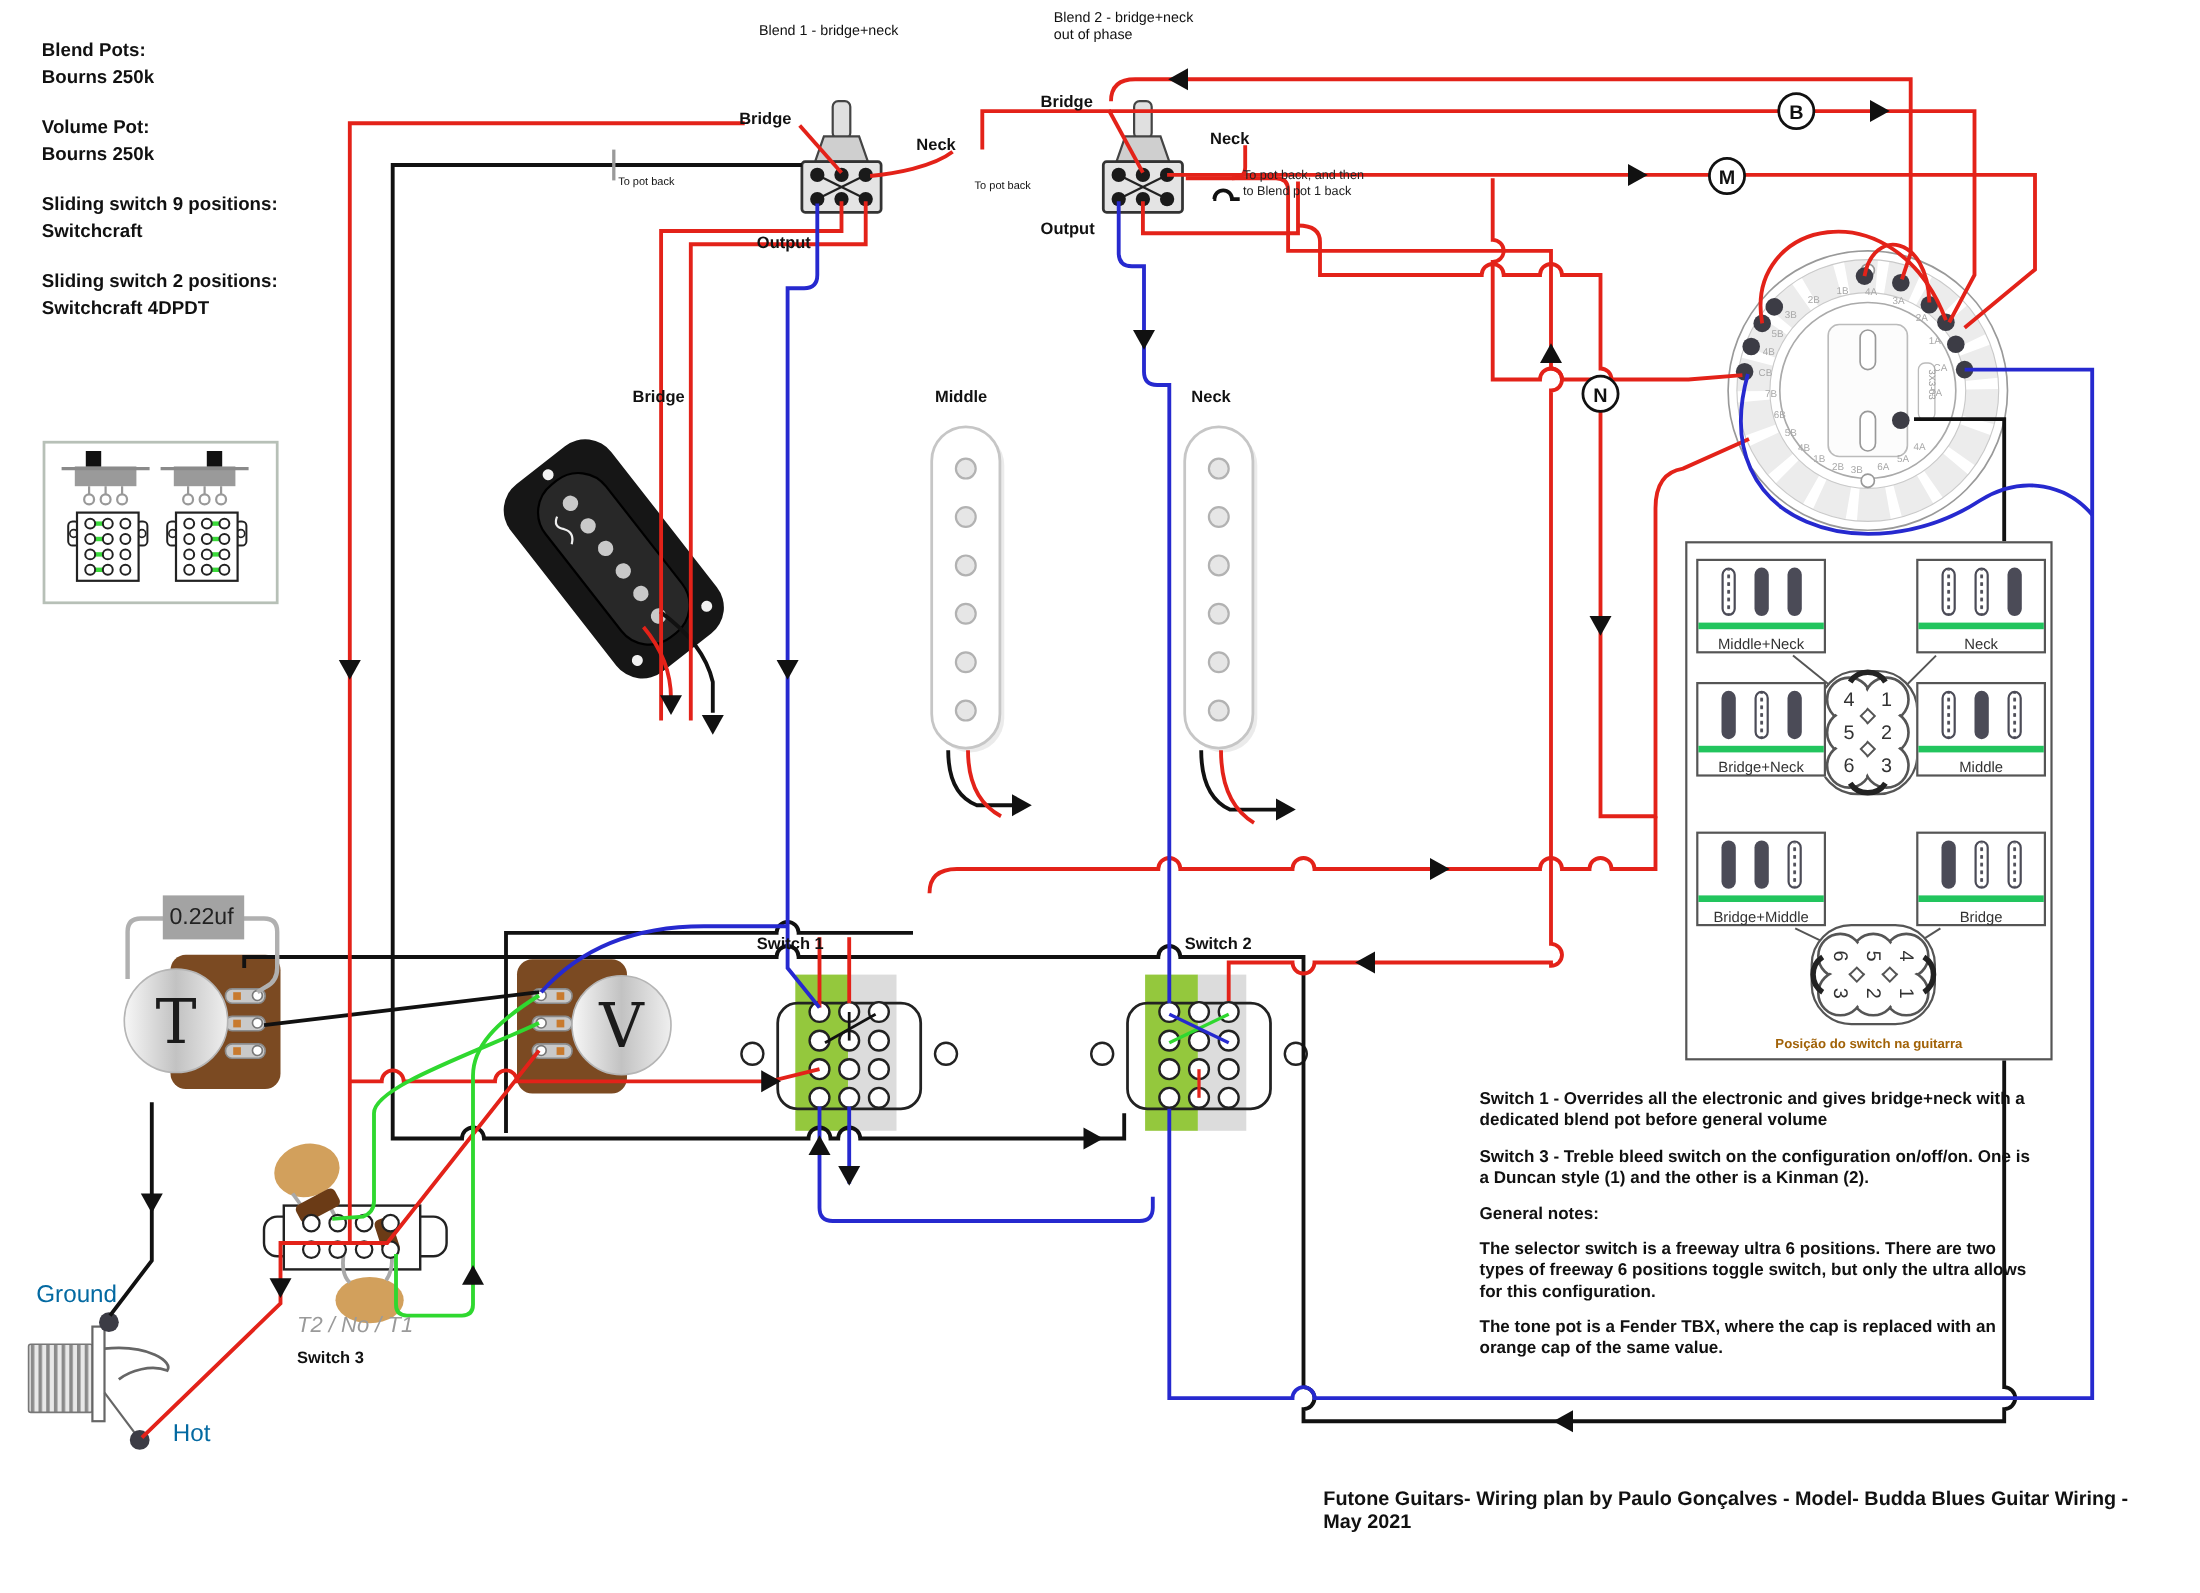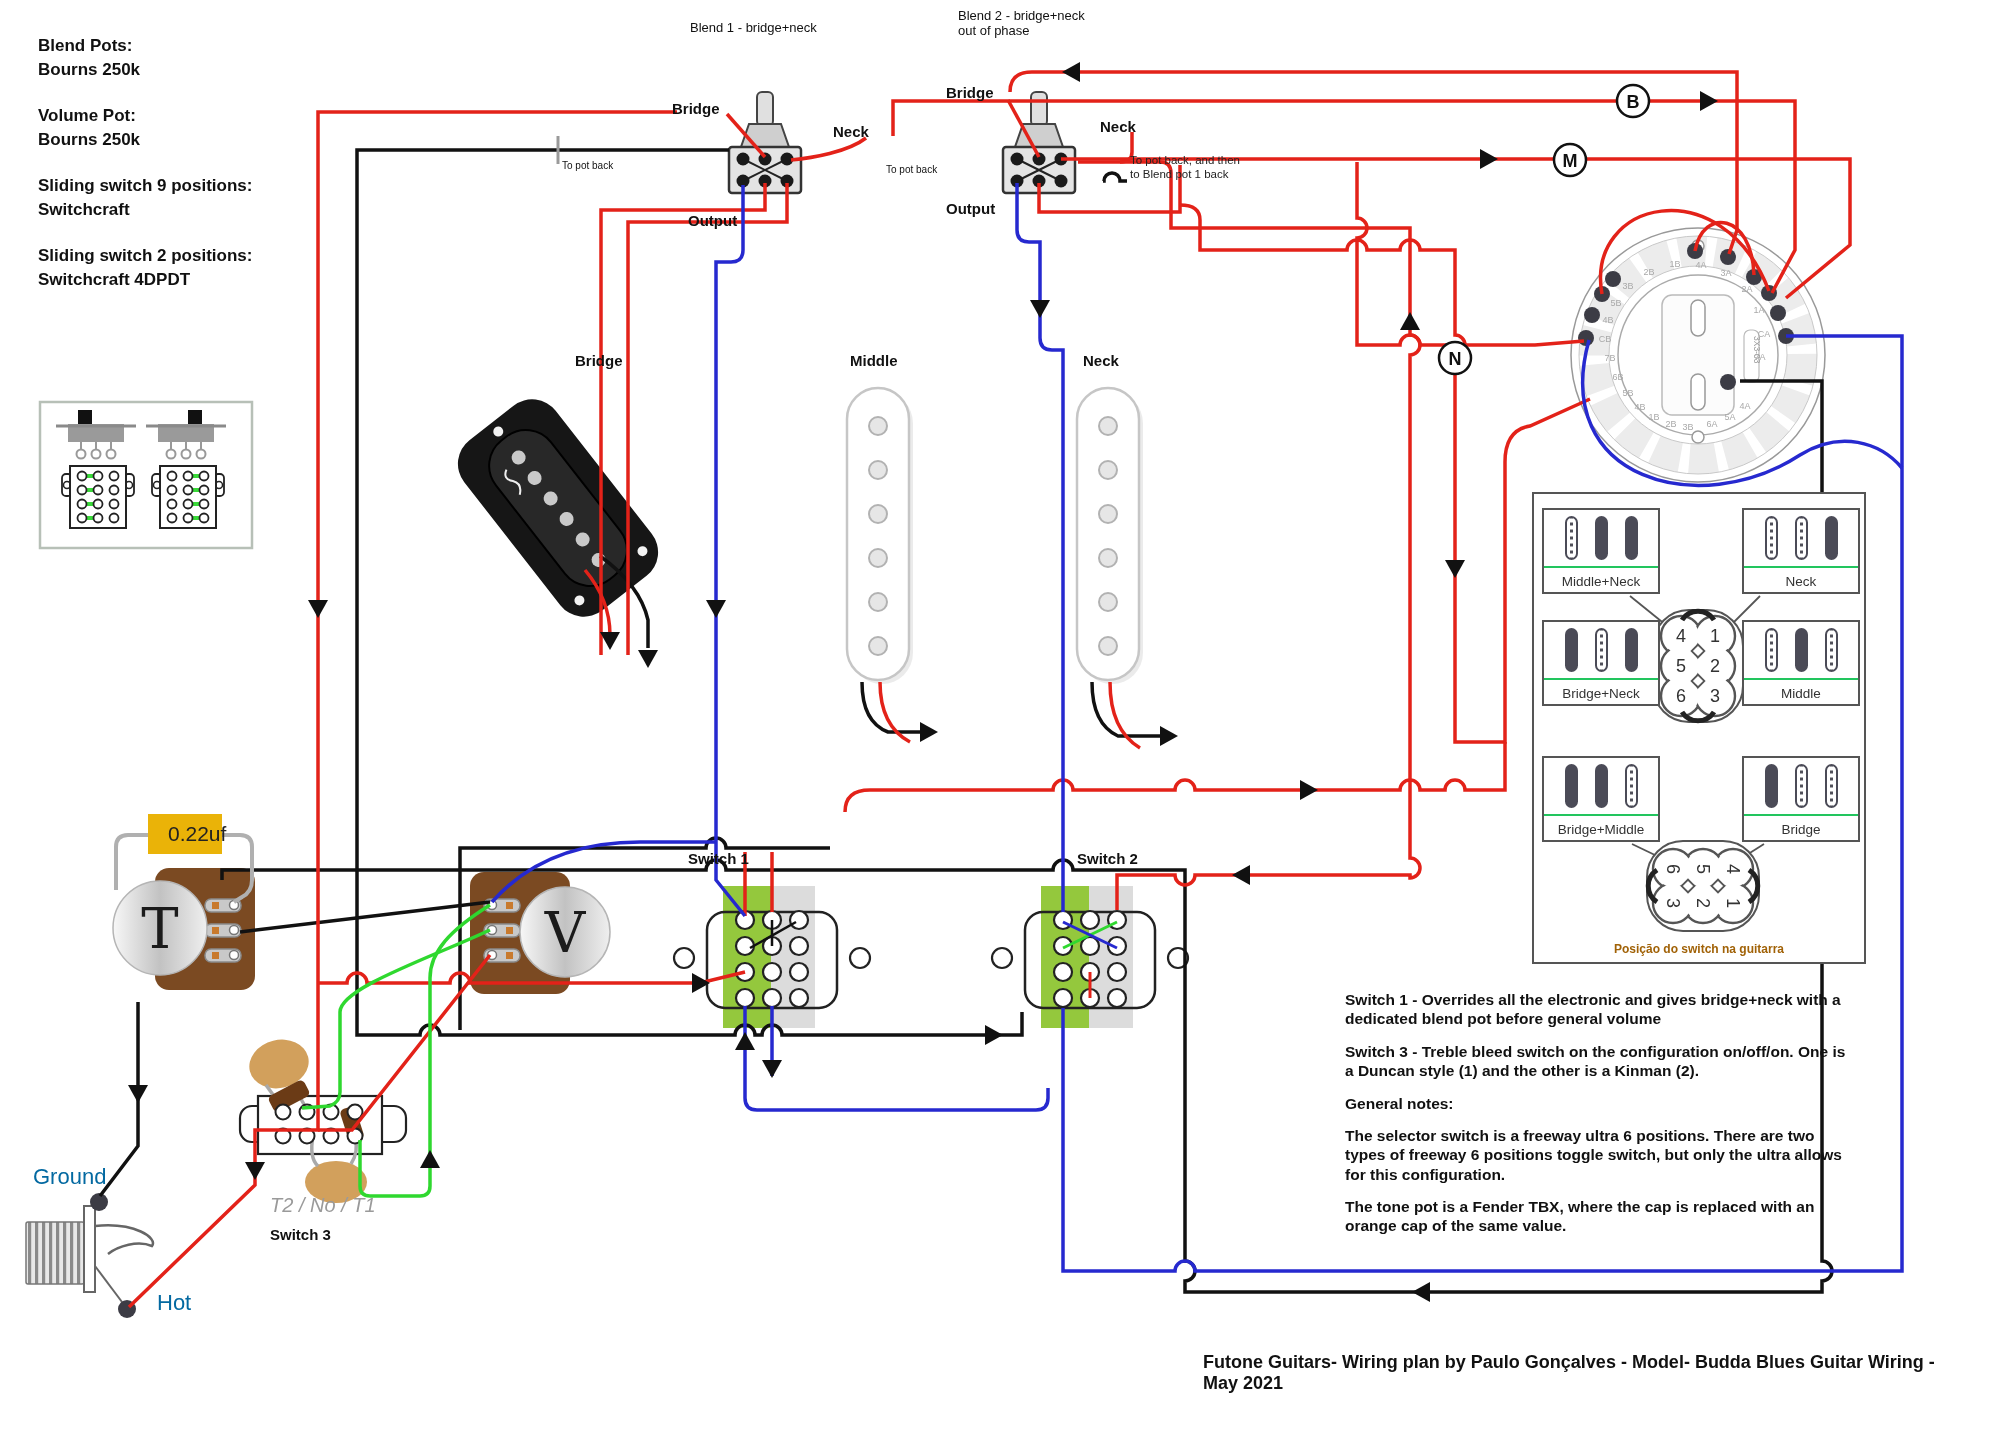--- a/index.html
+++ b/index.html
@@ -19,21 +19,21 @@
   .jacktext{font-size:22px;color:#0369a1;}
   svg{position:absolute;left:0;top:0;}
   
   .panel{position:absolute;left:1532px;top:492px;width:334px;height:472px;border:2px solid #555;background:#fff;box-sizing:border-box;}
   .card{position:absolute;width:118px;height:86px;border:2px solid #555;box-sizing:border-box;background:#fff;z-index:2;}
   .card .bars{height:56px;display:flex;align-items:center;justify-content:center;gap:17px;}
   .bar{width:13px;height:44px;border-radius:7px;box-sizing:border-box;}
   .bar.on{background:#4b4b57;}
   .bar.off{border:2px solid #4b4b57;background:
      radial-gradient(circle 1.6px at 50% 50%, #50505a 98%, transparent) center / 13px 7px repeat-y;}
-  .card .clabel{height:26px;border-top:2px solid #22c55e;display:flex;align-items:center;justify-content:center;
+  .card .clabel{height:26px;border-top:6px solid #22c55e;display:flex;align-items:center;justify-content:center;
       font-size:13.5px;color:#333;}
   .caption{position:absolute;left:0;top:448px;width:100%;text-align:center;font-size:12px;color:#a16207;font-weight:bold;}
 </style>
 </head>
 <body>
 
 <div class="stage">
 
 <svg width="2000" height="1448" viewBox="0 0 2000 1448">
   <defs>
@@ -484,21 +484,21 @@
 <div class="abs note-text" style="left:1130px;top:154px;width:112px;">To pot back, and then to Blend pot 1 back</div>
 <div class="abs lbl15" style="left:946px;top:200px;">Output</div>
 
 <div class="abs lbl15" style="left:575px;top:352px;">Bridge</div>
 <div class="abs lbl15" style="left:850px;top:352px;">Middle</div>
 <div class="abs lbl15" style="left:1083px;top:352px;">Neck</div>
 
 <div class="abs lbl15" style="left:688px;top:850px;">Switch 1</div>
 <div class="abs lbl15" style="left:1077px;top:850px;">Switch 2</div>
 
-<div class="abs" style="left:148px;top:814px;width:74px;height:40px;background:#eab308;display:flex;align-items:center;padding-left:20px;box-sizing:border-box;">
+<div class="abs" style="left:148px;top:814px;width:74px;height:40px;background:#a3a3a3;display:flex;align-items:center;padding-left:6px;box-sizing:border-box;">
   <span class="captext">0.22uf</span>
 </div>
 
 <div class="abs graytext" style="left:270px;top:1194px;">T2 / No / T1</div>
 <div class="abs lbl15" style="left:270px;top:1226px;">Switch 3</div>
 
 <div class="abs jacktext" style="left:33px;top:1164px;">Ground</div>
 <div class="abs jacktext" style="left:157px;top:1290px;">Hot</div>
 
 <div class="panel">

